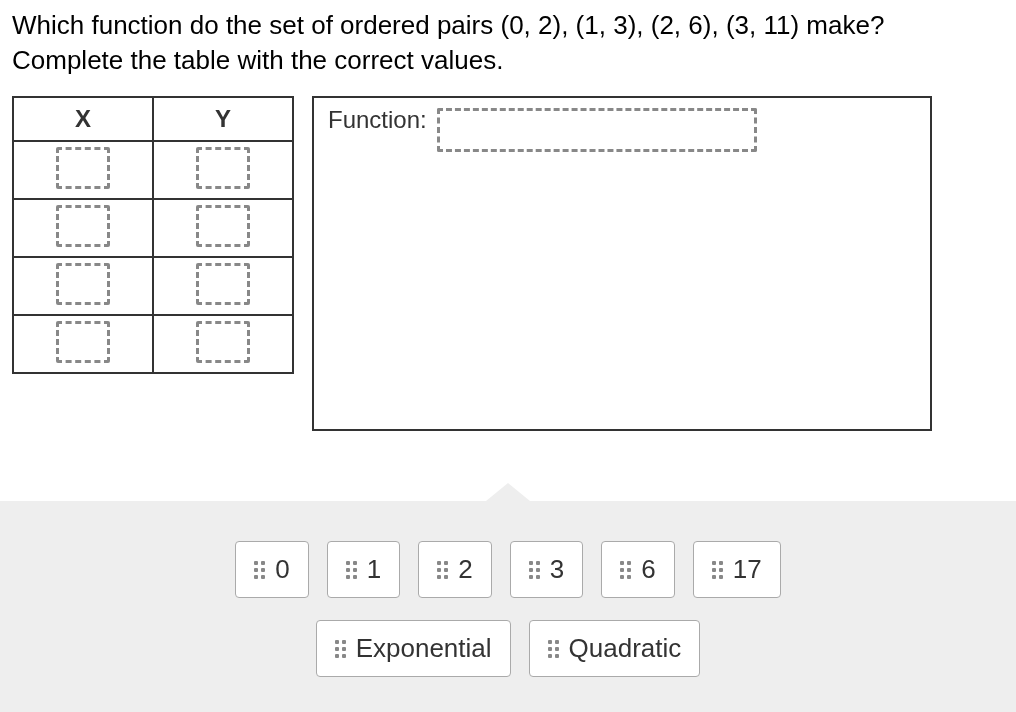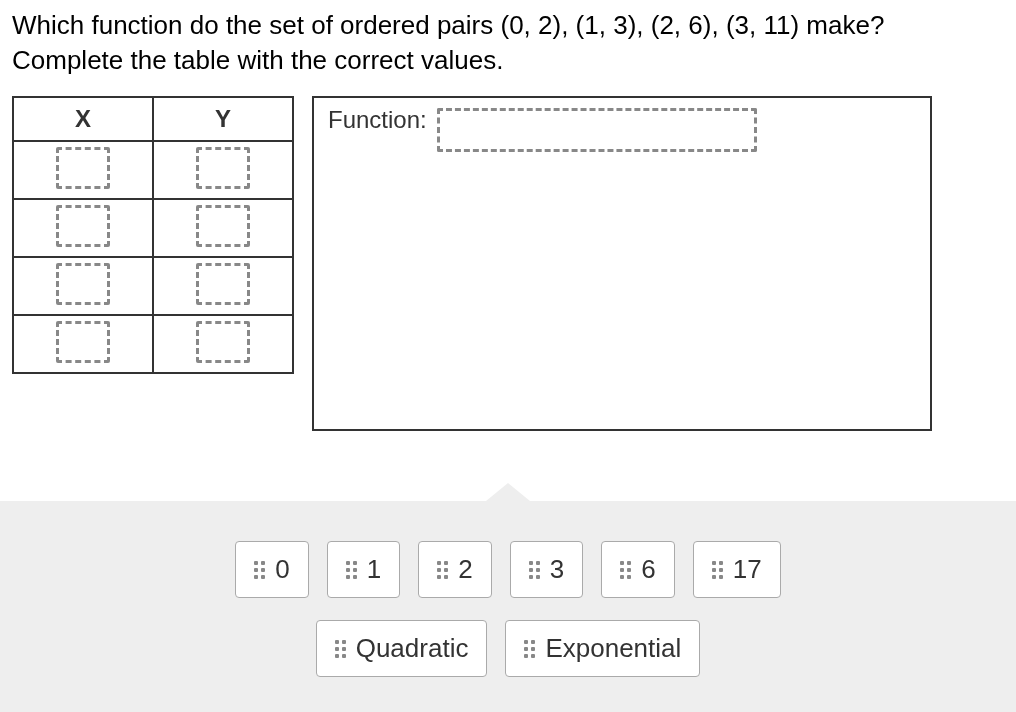--- a/index.html
+++ b/index.html
@@ -239,27 +239,27 @@
   <div class="tile-row">
     <div class="tile">
       <span class="grip">
           <span></span>
           <span></span>
           <span></span>
           <span></span>
           <span></span>
           <span></span>
         </span>
+      <span>Exponential</span>
+    </div>
+    <div class="tile">
+      <span class="grip">
+          <span></span>
+          <span></span>
+          <span></span>
+          <span></span>
+          <span></span>
+          <span></span>
+        </span>
       <span>Quadratic</span>
-    </div>
-    <div class="tile">
-      <span class="grip">
-          <span></span>
-          <span></span>
-          <span></span>
-          <span></span>
-          <span></span>
-          <span></span>
-        </span>
-      <span>Exponential</span>
     </div>
   </div>
 </div>
 
 </body></html>

